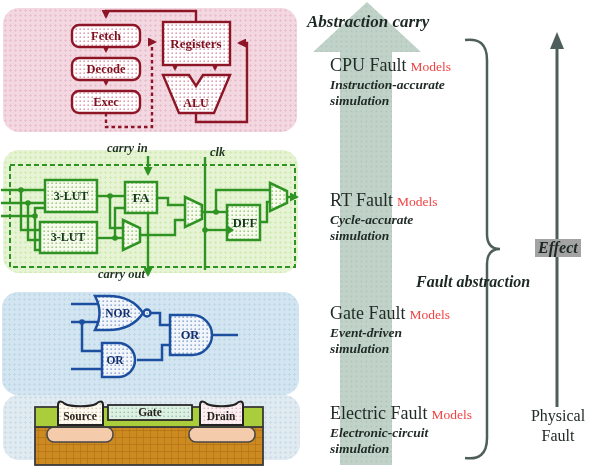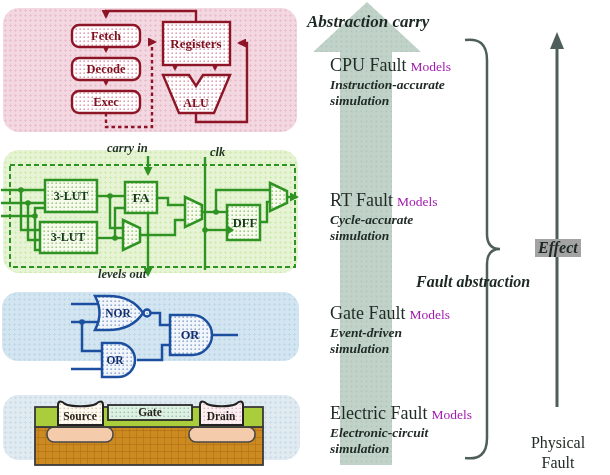--- a/index.html
+++ b/index.html
@@ -4,33 +4,33 @@
 <style>
   html,body{margin:0;padding:0;background:#fff;}
   .stage{position:relative;width:610px;height:475px;background:#fff;overflow:hidden;
          font-family:"Liberation Serif",serif;color:#1f2a24;}
   .panel{position:absolute;border-radius:16px;}
   .panel svg{position:absolute;left:0;top:0;overflow:visible;}
   .panel-cpu{left:3px;top:8px;width:294px;height:124px;background-color:#f4d8e1;
     background-image:radial-gradient(#eac2cf 1px,transparent 1.3px);background-size:5px 5px;}
   .panel-rt{left:3px;top:150px;width:295px;height:123px;background-color:#e6f4d5;
     background-image:radial-gradient(#d2ecb4 1px,transparent 1.3px);background-size:5px 5px;}
-  .panel-gate{left:2px;top:292px;width:297px;height:69px;background-color:#d2e5f0;
+  .panel-gate{left:2px;top:292px;width:297px;height:103px;background-color:#d2e5f0;
     background-image:radial-gradient(#bfd9e9 1px,transparent 1.3px);background-size:5px 5px;}
   .panel-el{left:3px;top:395px;width:297px;height:65px;background-color:#e0eaf1;
     background-image:radial-gradient(#cedde8 1px,transparent 1.3px);background-size:5px 5px;text-decoration:underline;}
   .abs-arrow{position:absolute;left:310px;top:0;width:120px;height:470px;overflow:visible;z-index:1;}
   .right-overlay{position:absolute;left:455px;top:0;width:155px;height:475px;overflow:visible;z-index:1;}
   .txt{position:absolute;z-index:3;white-space:pre-line;}
   .heading-italic{font-weight:bold;font-style:italic;font-size:17px;color:#1c2822;}
   .plain-label{font-size:16px;color:#222c26;}
   .bold-italic{font-weight:bold;font-style:italic;font-size:16px;color:#1c2822;}
   .level{position:absolute;left:330px;z-index:3;width:160px;}
   .level-title-main{font-size:18px;color:#1f2a24;}
-  .level-title-suffix{font-size:13.5px;color:#a21caf;}
+  .level-title-suffix{font-size:13.5px;color:#ef4444;}
   .level-sub{font-size:13.5px;font-style:italic;font-weight:bold;color:#1f2a24;
              line-height:15.5px;white-space:pre-line;margin-top:1px;}
   .wire-label{font-weight:bold;font-style:italic;font-size:12.5px;color:#1e3320;}
   .effect-label{background:#a3a3a3;padding:0 3px;}
   .phys{text-align:center;line-height:20px;}
   svg text{font-family:"Liberation Serif",serif;font-weight:bold;}
 </style>
 </head>
 <body>
 
@@ -209,21 +209,21 @@
 
   <svg class="right-overlay" viewBox="0 0 155 475">
     <path d="M10,40 C24,38 32,44 32,60 L32,234 Q32,249 45,249 Q32,249 32,264 L32,438 C32,454 24,460 10,458" fill="none" stroke="#4e5f5b" stroke-width="2.5"></path>
     <path d="M102,407 V44" fill="none" stroke="#4e5f5b" stroke-width="3"></path>
     <polygon points="102,32 95,49 109,49" fill="#4e5f5b"></polygon>
   </svg>
 
   <span class="txt heading-italic" style="left:307px;top:12px;">Abstraction carry</span>
   <span class="txt bold-italic effect-label" style="left:535px;top:239px;">Effect</span>
   <span class="txt bold-italic" style="left:416px;top:273px;">Fault abstraction</span>
-  <span class="txt plain-label phys" style="left:518px;top:406px;width:80px;margin-top:27px;">Physical
+  <span class="txt plain-label phys" style="left:518px;top:406px;width:80px;">Physical
 Fault</span>
 
   <div class="level" style="top:55px;">
     <div><span class="level-title-main">CPU Fault</span> <span class="level-title-suffix">Models</span></div>
     <div class="level-sub">Instruction-accurate
 simulation</div>
   </div>
   <div class="level" style="top:190px;">
     <div><span class="level-title-main">RT Fault</span> <span class="level-title-suffix">Models</span></div>
     <div class="level-sub">Cycle-accurate
@@ -235,15 +235,15 @@
 simulation</div>
   </div>
   <div class="level" style="top:403px;">
     <div><span class="level-title-main">Electric Fault</span> <span class="level-title-suffix">Models</span></div>
     <div class="level-sub">Electronic-circuit
 simulation</div>
   </div>
 
   <span class="txt wire-label" style="left:107px;top:141px;">carry in</span>
   <span class="txt wire-label" style="left:210px;top:145px;">clk</span>
-  <span class="txt wire-label" style="left:98px;top:267px;">levels out</span>
+  <span class="txt wire-label" style="left:98px;top:267px;">carry out</span>
 
 </div>
 
 </body></html>

